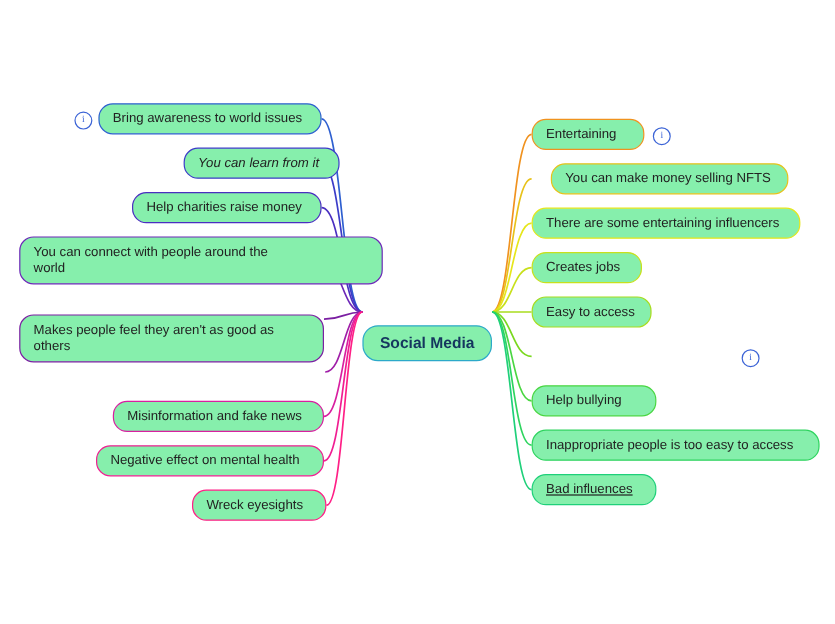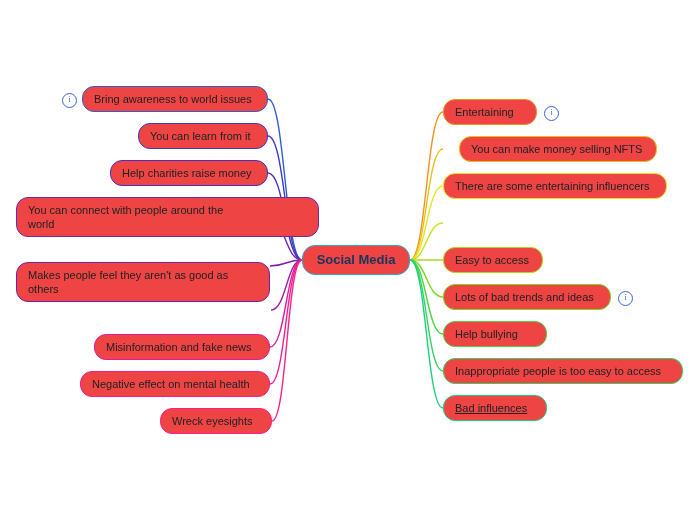--- a/index.html
+++ b/index.html
@@ -23,38 +23,39 @@
   #edges {
     position: absolute;
     left: 0; top: 0;
     width: 696px;
     height: 520px;
     pointer-events: none;
   }
   .node {
     position: absolute;
     box-sizing: border-box;
-    background: #ef4444;
+    background: #86efac;
     border-radius: 12px;
     border: 1.3px solid #888;
     display: flex;
     align-items: center;
     padding: 5px 11px;
     font-size: 11px;
     line-height: 1.28;
     color: #222;
     white-space: pre-line;
   }
   .node.center {
     border-radius: 13px;
     font-size: 13px;
     font-weight: bold;
     color: #15365e;
     justify-content: center;
     border-width: 1.6px;
+    margin-top: 26px;
   }
   .badge {
     position: absolute;
     width: 13px;
     height: 13px;
     border-radius: 50%;
     border: 1px solid #3b63d6;
     background: #ffffff;
     color: #3b63d6;
     font-size: 8px;
@@ -83,32 +84,32 @@
       <path d="M 410 260 C 426.5 260, 426.5 223, 443 223" stroke="#c8e01c" stroke-width="1.4" fill="none"></path>
       <path d="M 410 260 C 426.5 260, 426.5 260, 443 260" stroke="#a8dc1e" stroke-width="1.4" fill="none"></path>
       <path d="M 410 260 C 426.5 260, 426.5 297, 443 297" stroke="#7ad81f" stroke-width="1.4" fill="none"></path>
       <path d="M 410 260 C 426.5 260, 426.5 334, 443 334" stroke="#4ad642" stroke-width="1.4" fill="none"></path>
       <path d="M 410 260 C 426.5 260, 426.5 371, 443 371" stroke="#2ed45f" stroke-width="1.4" fill="none"></path>
       <path d="M 410 260 C 426.5 260, 426.5 408, 443 408" stroke="#1fd07a" stroke-width="1.4" fill="none"></path>
     </svg>
 <div class="node center" style="left: 302px; top: 245px; width: 108px; height: 30px; border-color: rgb(44, 169, 201);">Social Media</div>
     <div class="node" style="left: 82px; top: 86px; width: 186px; min-height: 26px; border-color: rgb(46, 95, 208);">Bring awareness to world issues</div>
     <div class="badge" style="top: 93px; left: 62px;">i</div>
-    <div class="node" style="left: 138px; top: 123px; width: 130px; min-height: 26px; border-color: rgb(60, 60, 200);">You can learn from it</div>
+    <div class="node" style="left: 153px; top: 123px; width: 130px; min-height: 26px; border-color: rgb(60, 60, 200); font-style: italic;">You can learn from it</div>
     <div class="node" style="left: 110px; top: 160px; width: 158px; min-height: 26px; border-color: rgb(74, 47, 192);">Help charities raise money</div>
     <div class="node" style="left: 16px; top: 197px; width: 303px; min-height: 40px; border-color: rgb(109, 40, 184);">You can connect with people around the
 world</div>
     <div class="node" style="left: 16px; top: 246px; width: 254px; min-height: 40px; border-color: rgb(123, 31, 162); margin-top: 16px;">Makes people feel they aren't as good as
 others</div>
     <div class="node" style="left: 94px; top: 334px; width: 176px; min-height: 26px; border-color: rgb(216, 31, 160);">Misinformation and fake news</div>
     <div class="node" style="left: 80px; top: 371px; width: 190px; min-height: 26px; border-color: rgb(240, 30, 146);">Negative effect on mental health</div>
     <div class="node" style="left: 160px; top: 408px; width: 112px; min-height: 26px; border-color: rgb(255, 31, 134);">Wreck eyesights</div>
     <div class="node" style="left: 443px; top: 99px; width: 94px; min-height: 26px; border-color: rgb(240, 146, 31);">Entertaining</div>
     <div class="badge" style="top: 106px; left: 544px;">i</div>
     <div class="node" style="left: 459px; top: 136px; width: 198px; min-height: 26px; border-color: rgb(232, 194, 26);">You can make money selling NFTS</div>
     <div class="node" style="left: 443px; top: 173px; width: 224px; min-height: 26px; border-color: rgb(230, 230, 26);">There are some entertaining influencers</div>
+    <div class="node" style="left: 443px; top: 210px; width: 92px; min-height: 26px; border-color: rgb(200, 224, 28);">Creates jobs</div>
     <div class="node" style="left: 443px; top: 247px; width: 100px; min-height: 26px; border-color: rgb(168, 220, 30);">Easy to access</div>
-    <div class="node" style="left: 443px; top: 284px; width: 168px; min-height: 26px; border-color: rgb(122, 216, 31);">Lots of bad trends and ideas</div>
     <div class="badge" style="top: 291px; left: 618px;">i</div>
     <div class="node" style="left: 443px; top: 321px; width: 104px; min-height: 26px; border-color: rgb(74, 214, 66);">Help bullying</div>
     <div class="node" style="left: 443px; top: 358px; width: 240px; min-height: 26px; border-color: rgb(46, 212, 95);">Inappropriate people is too easy to access</div>
     <div class="node" style="left: 443px; top: 395px; width: 104px; min-height: 26px; border-color: rgb(31, 208, 122); text-decoration: underline;">Bad influences</div>
   </div>
 
 </body></html>

